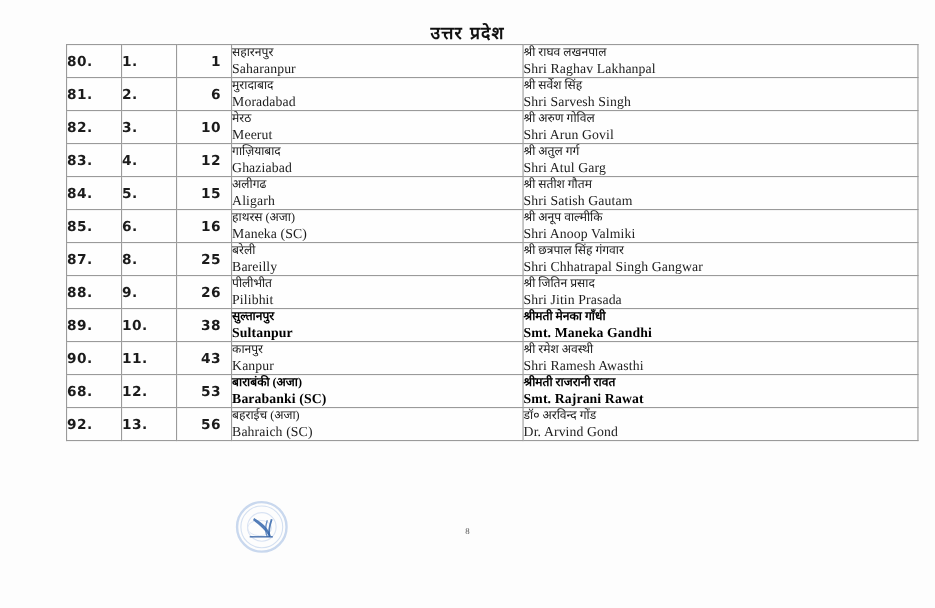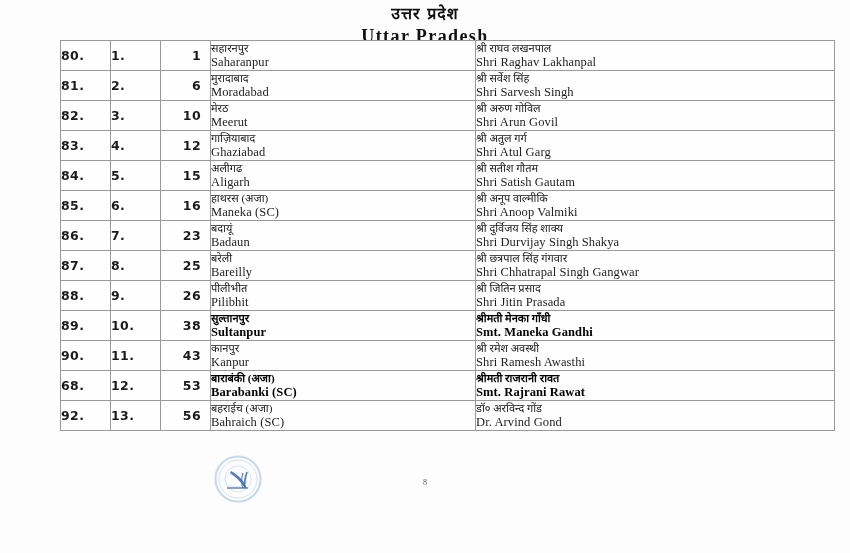--- a/index.html
+++ b/index.html
@@ -12,21 +12,21 @@
     background: #fdfdfd;
     font-family: "DejaVu Sans", "Liberation Sans", sans-serif;
     color: #1a1a1a;
     overflow: hidden;
     position: relative;
   }
 
   
   .doc-header {
     text-align: center;
-    padding-top: 4px;
+    padding-top: 20px;
   }
   .title-hi {
     font-family: "DejaVu Sans", sans-serif;
     font-size: 16px;
     font-weight: bold;
     letter-spacing: 1px;
     line-height: 1.25;
     color: #111;
   }
   .title-en {
@@ -216,33 +216,20 @@
           <td class="two-line">
             <span class="line-hi">हाथरस  (अजा)</span>
             <span class="line-en">Maneka (SC)</span>
           </td>
           <td class="two-line">
             <span class="line-hi">श्री  अनूप  वाल्मीकि</span>
             <span class="line-en">Shri Anoop Valmiki</span>
           </td>
         </tr>
         <tr>
-          <td class="num-cell">86.</td>
-          <td class="num-cell">7.</td>
-          <td class="num-cell right">23</td>
-          <td class="two-line">
-            <span class="line-hi">बदायूं</span>
-            <span class="line-en">Badaun</span>
-          </td>
-          <td class="two-line">
-            <span class="line-hi">श्री  दुर्विजय  सिंह  शाक्य</span>
-            <span class="line-en">Shri Durvijay Singh  Shakya</span>
-          </td>
-        </tr>
-        <tr>
           <td class="num-cell">87.</td>
           <td class="num-cell">8.</td>
           <td class="num-cell right">25</td>
           <td class="two-line">
             <span class="line-hi">बरेली</span>
             <span class="line-en">Bareilly</span>
           </td>
           <td class="two-line">
             <span class="line-hi">श्री  छत्रपाल  सिंह  गंगवार</span>
             <span class="line-en">Shri Chhatrapal Singh  Gangwar</span>

